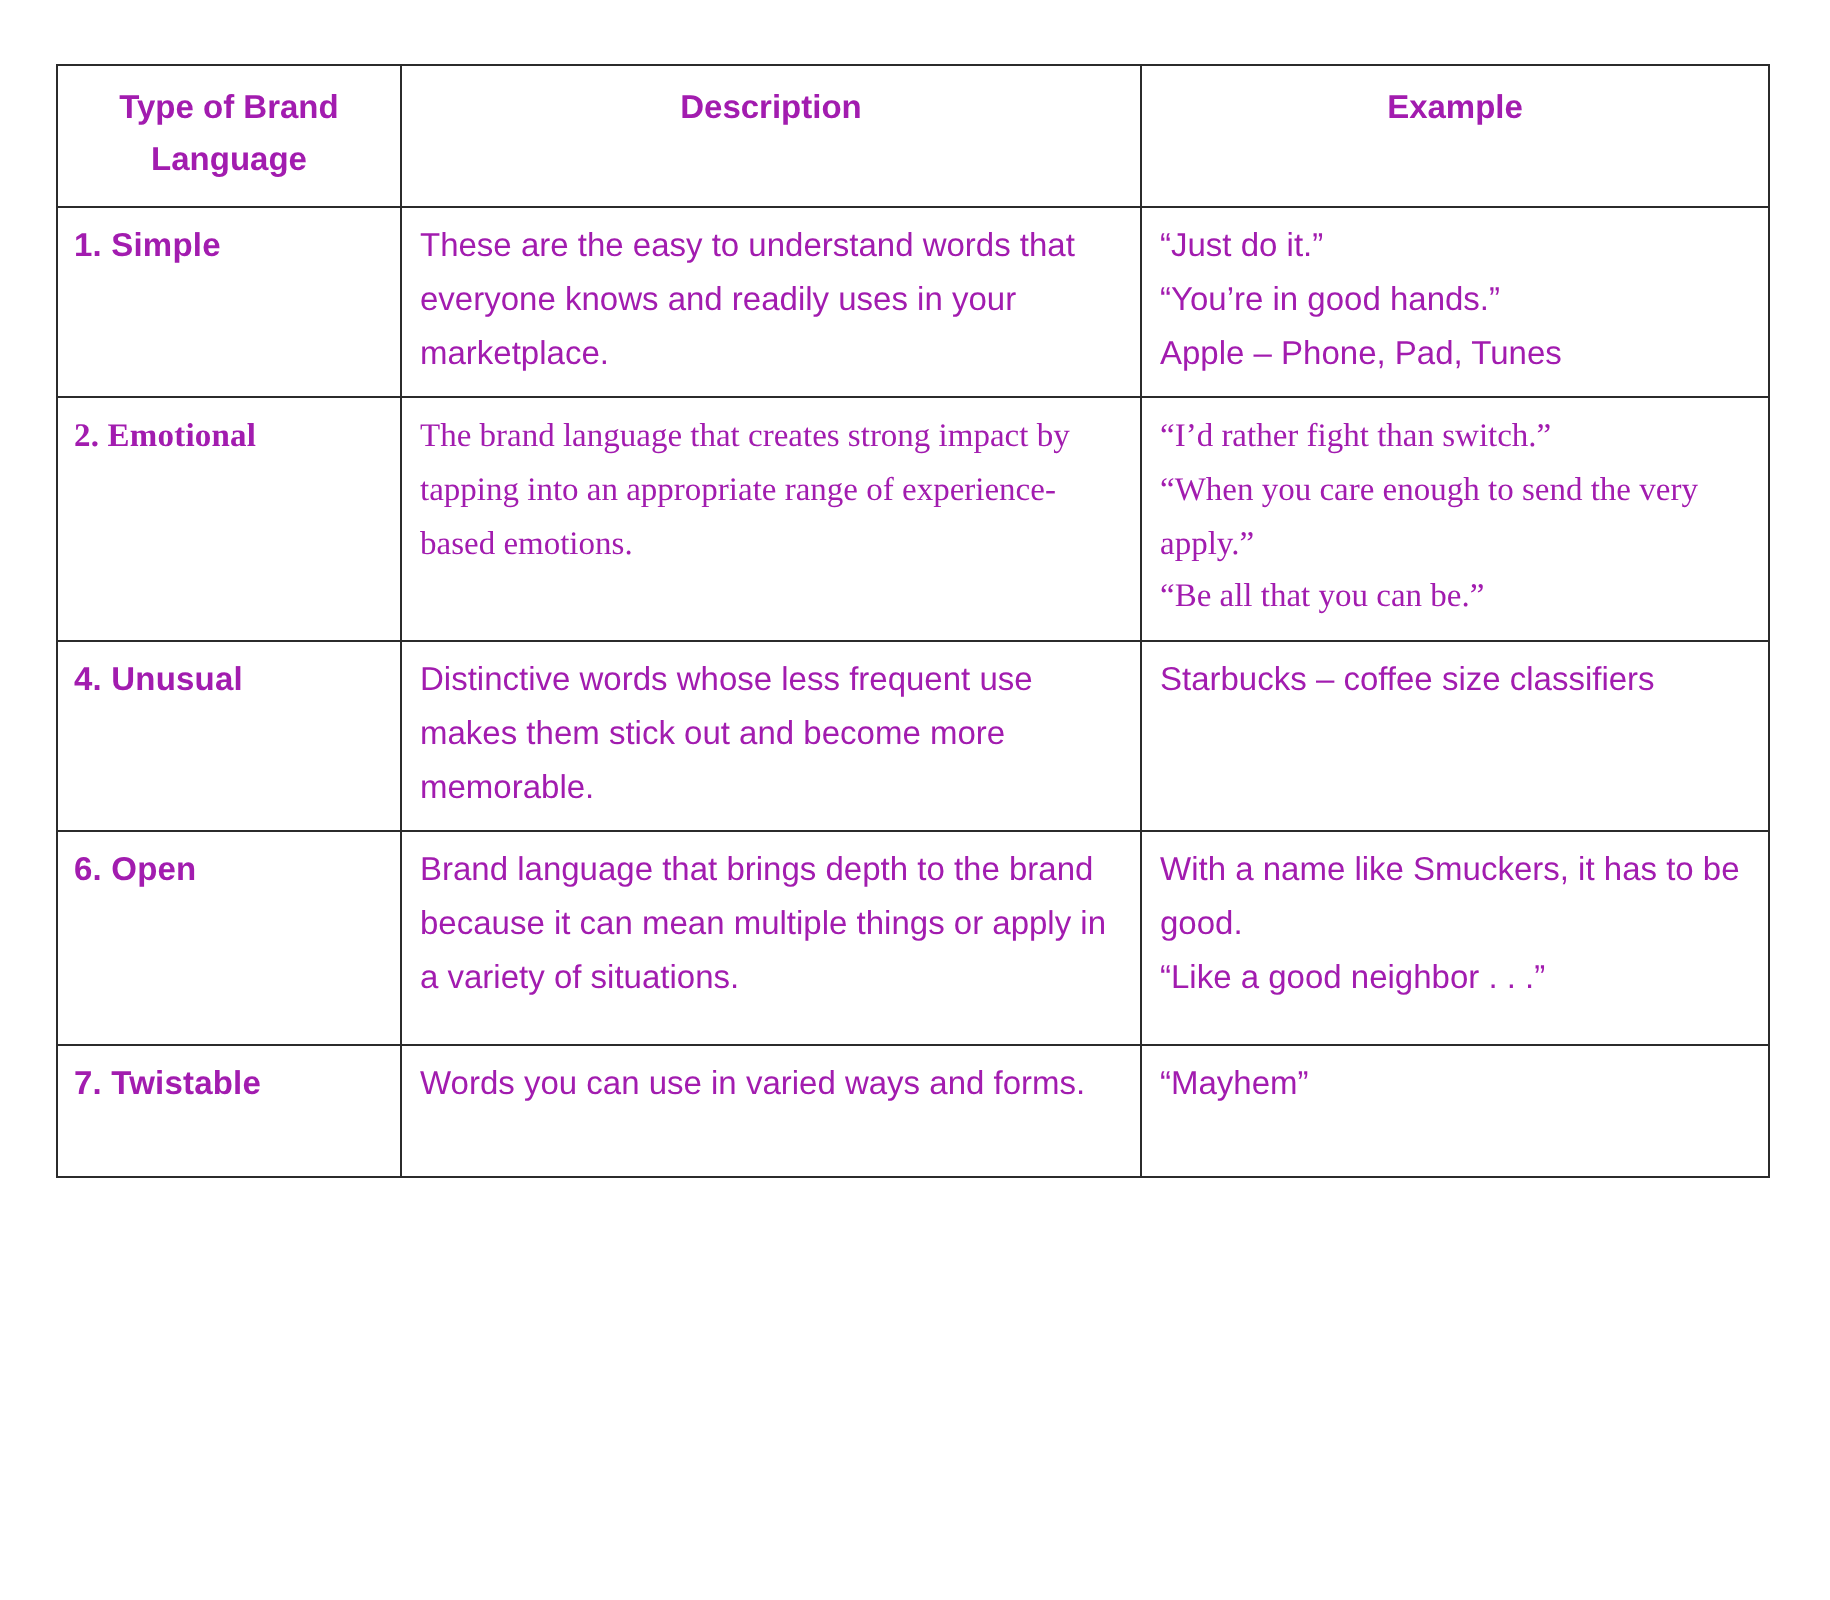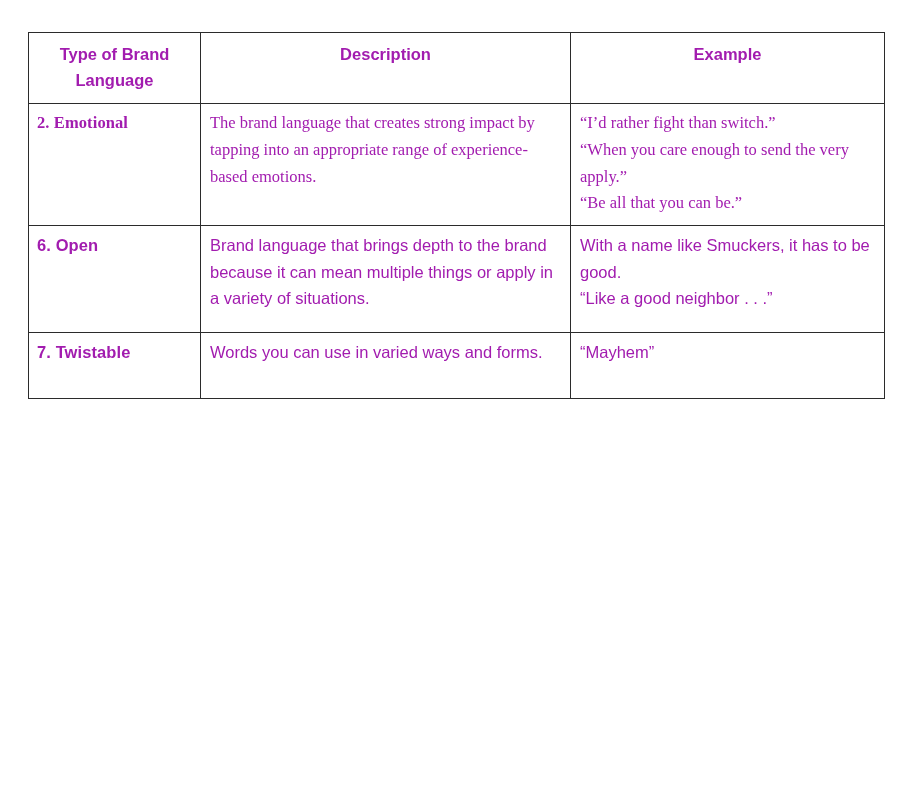--- a/index.html
+++ b/index.html
@@ -94,32 +94,48 @@
     </colgroup>
     <thead>
       <tr>
         <th>Type of Brand Language</th>
         <th>Description</th>
         <th>Example</th>
       </tr>
     </thead>
     <tbody>
 
+      <tr class="r-simple">
+        <td class="type-cell">1. Simple</td>
+        <td class="desc-cell">These are the easy to understand words that everyone knows and readily uses in your marketplace.</td>
+        <td class="ex-cell">
+          <span class="line">“Just do it.”</span>
+          <span class="line">“You’re in good hands.”</span>
+          <span class="line">Apple – Phone, Pad, Tunes</span>
+        </td>
+      </tr>
 
       <tr class="r-emotional">
         <td class="type-cell">2. Emotional</td>
         <td class="desc-cell">The brand language that creates strong impact by tapping into an appropriate range of experience-based emotions.</td>
         <td class="ex-cell">
           <span class="line">“I’d rather fight than switch.”</span>
           <span class="line">“When you care enough to send the very apply.”</span>
           <span class="line">“Be all that you can be.”</span>
         </td>
       </tr>
 
 
+      <tr class="r-unusual">
+        <td class="type-cell">4. Unusual</td>
+        <td class="desc-cell">Distinctive words whose less frequent use makes them stick out and become more memorable.</td>
+        <td class="ex-cell">
+          <span class="line">Starbucks – coffee size classifiers</span>
+        </td>
+      </tr>
 
 
       <tr class="r-open">
         <td class="type-cell">6. Open</td>
         <td class="desc-cell">Brand language that brings depth to the brand because it can mean multiple things or apply in a variety of situations.</td>
         <td class="ex-cell">
           <span class="line">With a name like Smuckers, it has to be good.</span>
           <span class="line">“Like a good neighbor . . .”</span>
         </td>
       </tr>

